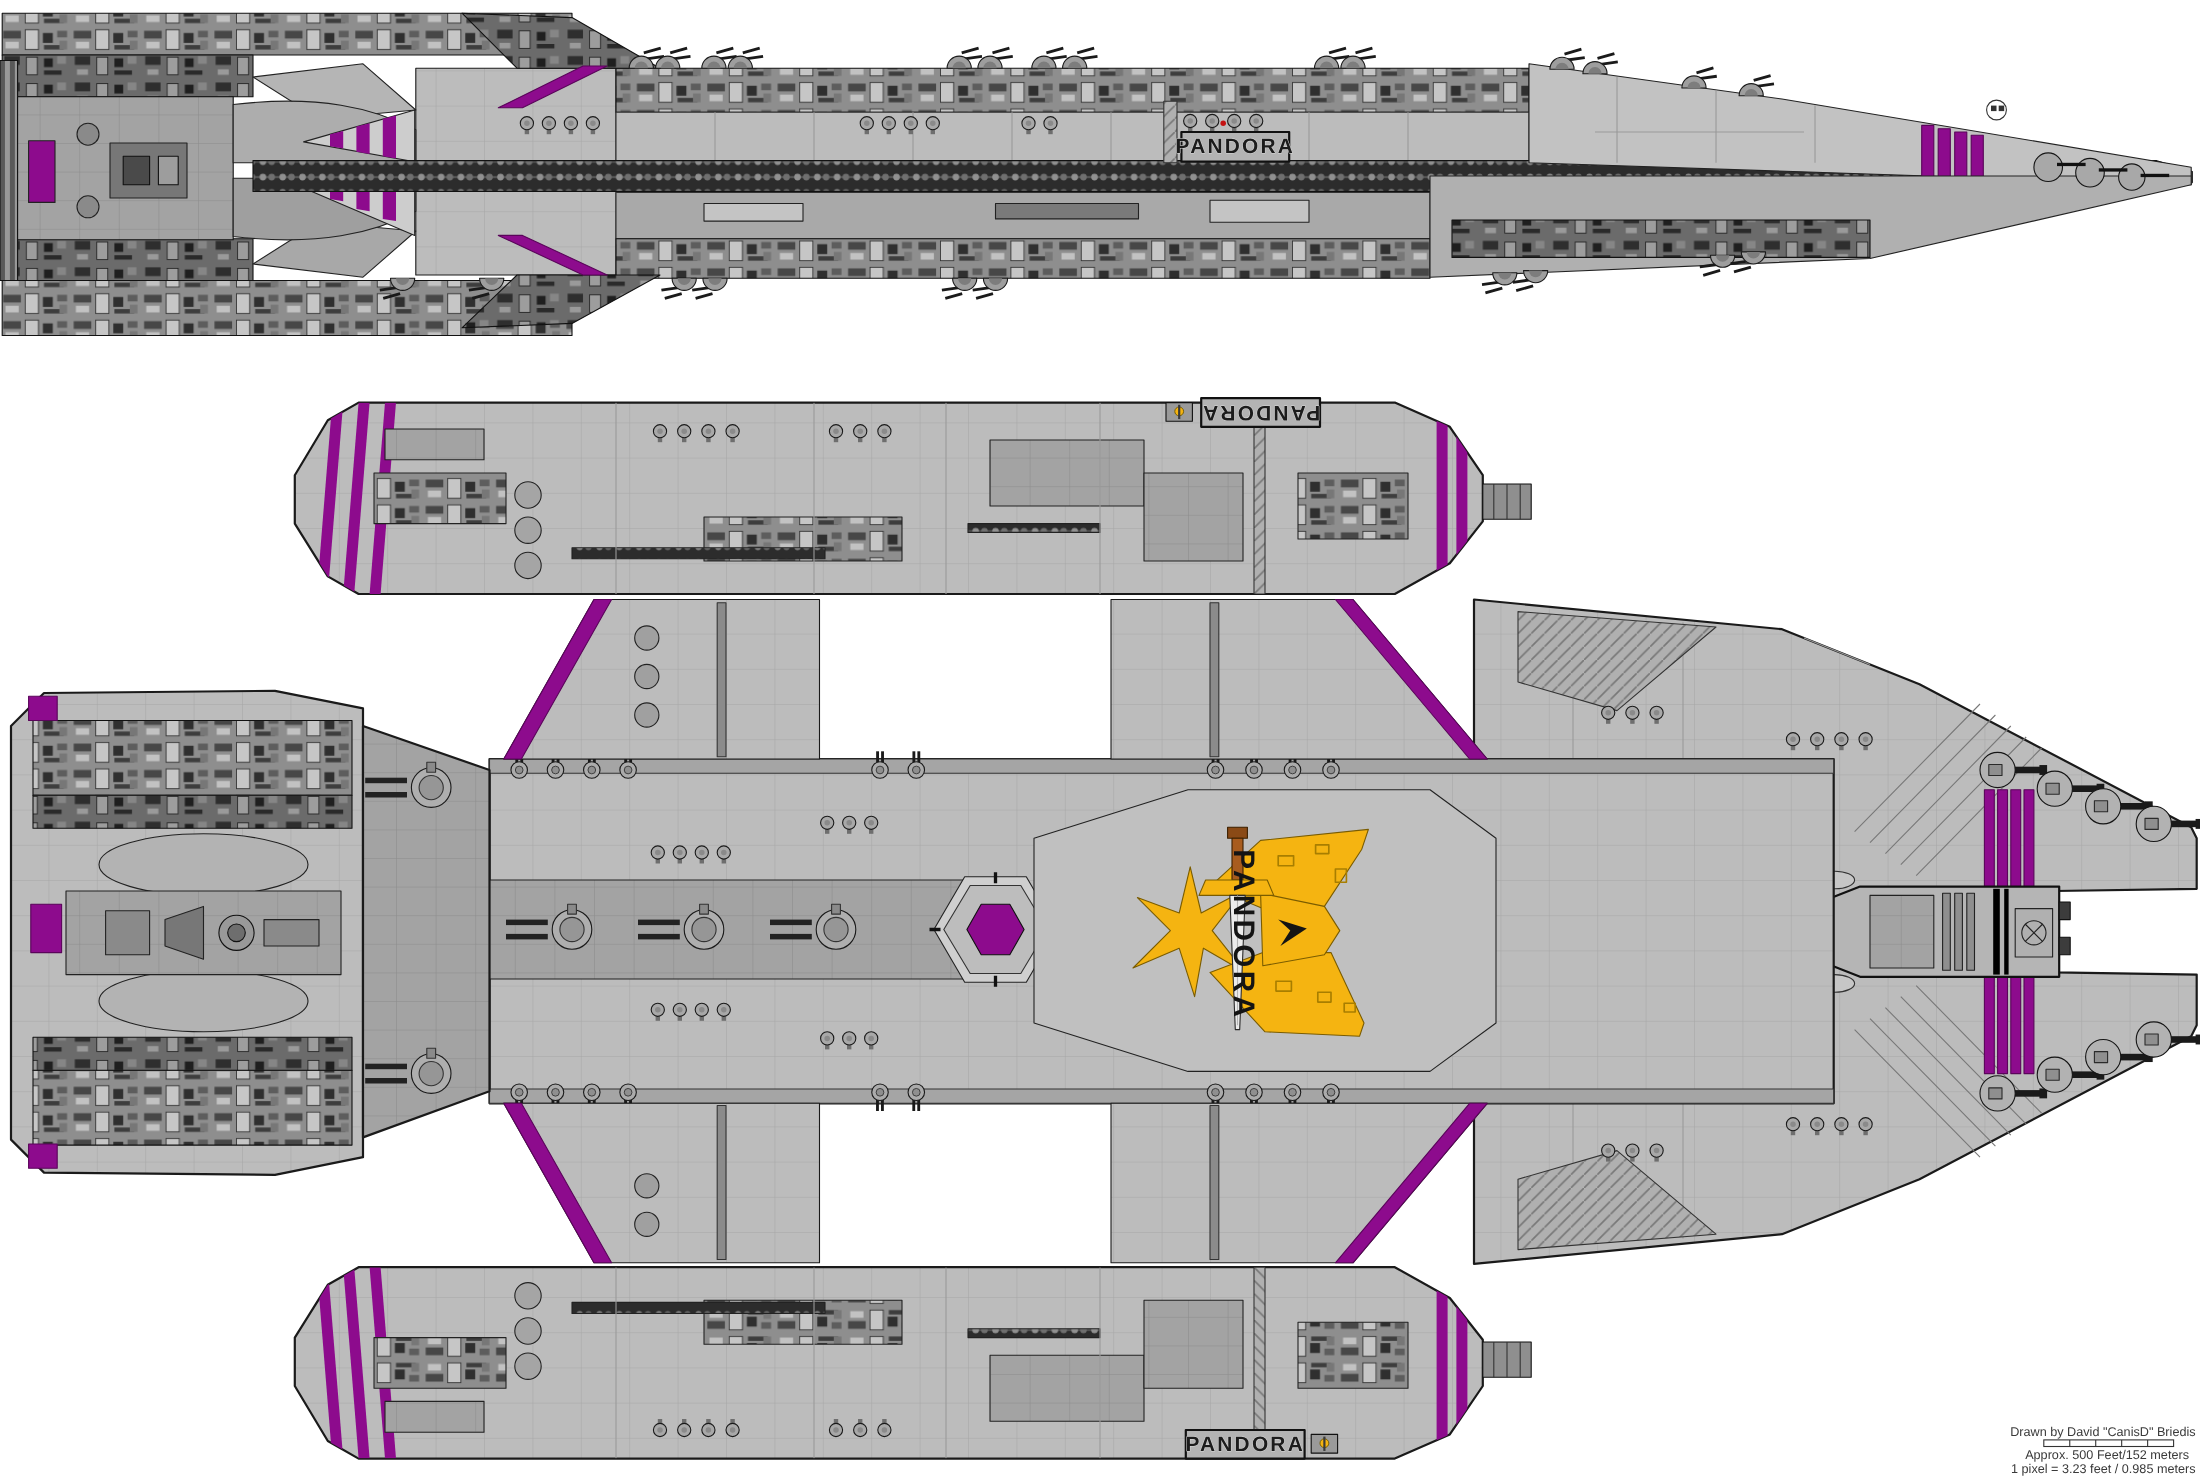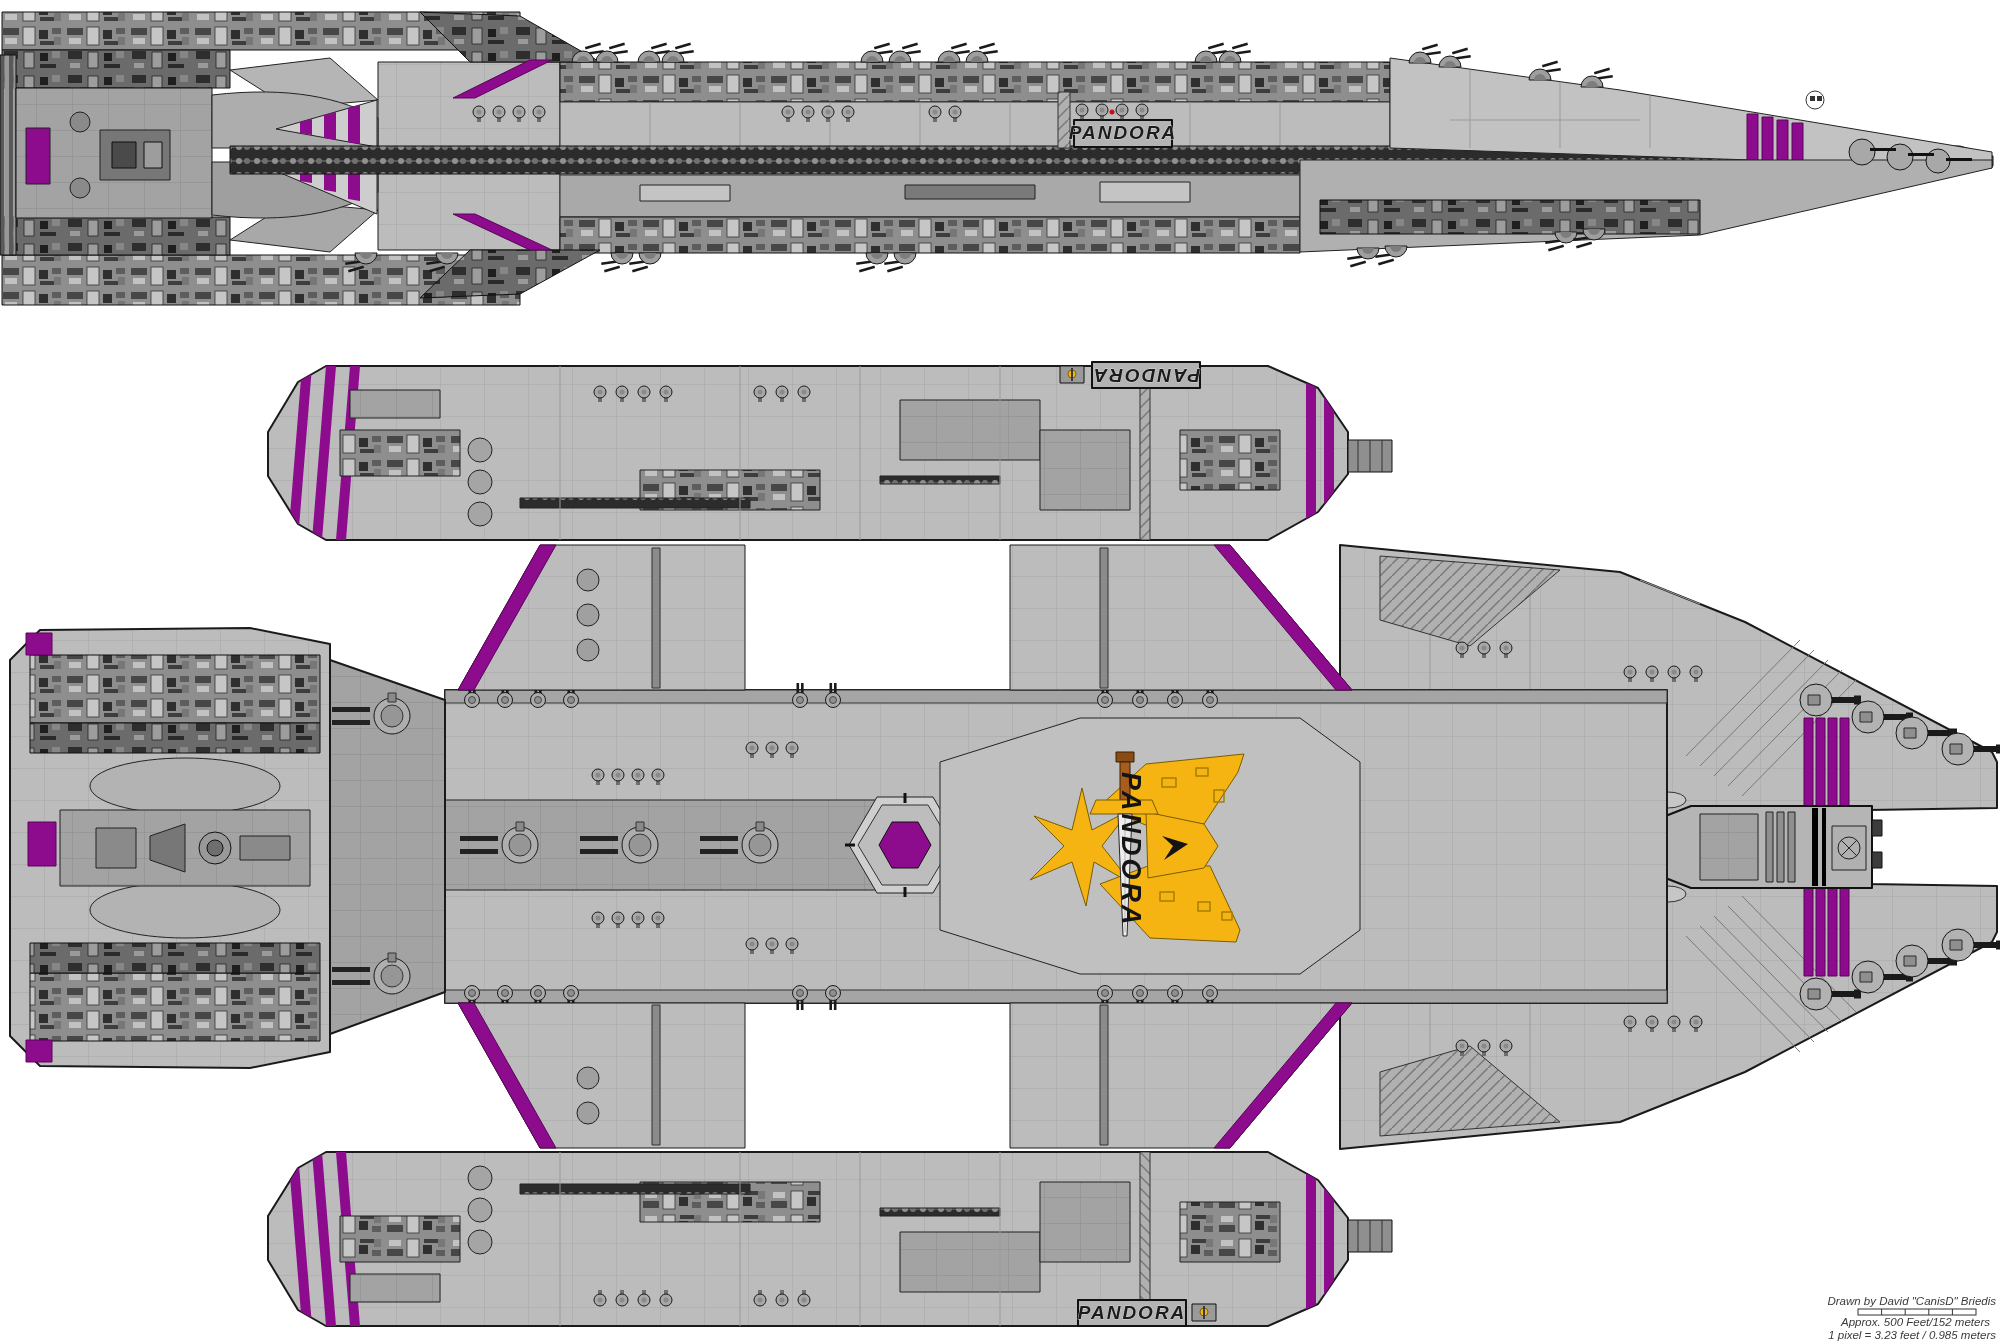--- a/index.html
+++ b/index.html
@@ -1,17 +1,17 @@
 <!DOCTYPE html>
 <html><head>
 <meta charset="utf-8">
 <style>
   html,body{margin:0;padding:0;background:#ffffff;}
   .canvas{position:relative;width:2000px;height:1343px;background:#ffffff;overflow:hidden;
-          font-family:"Liberation Sans", sans-serif;font-style:italic;}
+          font-family:"Liberation Sans", sans-serif;}
   svg{position:absolute;inset:0;display:block;}
   text{font-family:"Liberation Sans", sans-serif;}
   .nameplate{font-weight:bold;font-size:19px;letter-spacing:2px;fill:#1c1c1c;
              paint-order:stroke;stroke:#d9d9d9;stroke-width:0.8px;}
   .emblem-text{font-weight:bold;font-size:27px;letter-spacing:3px;fill:#141414;}
   .credit{font-size:11.5px;fill:#3a3a3a;}
 </style>
 </head>
 <body>
 

